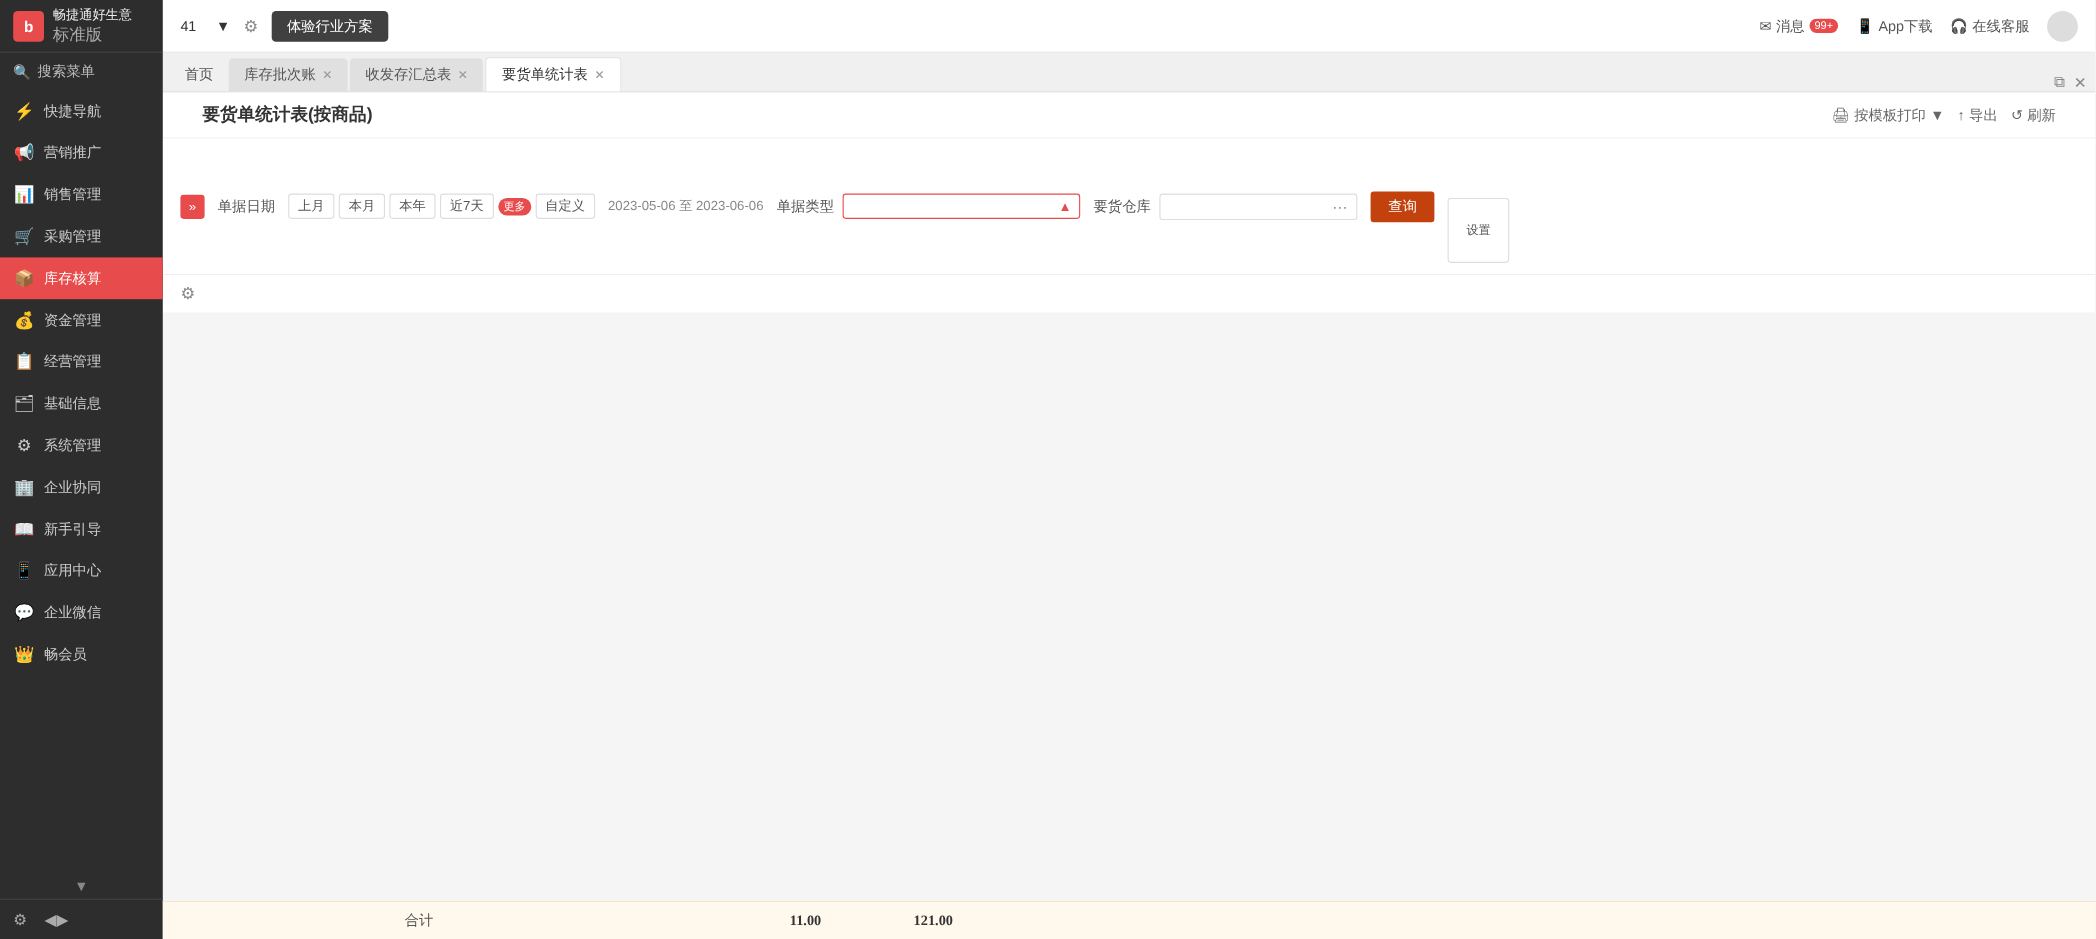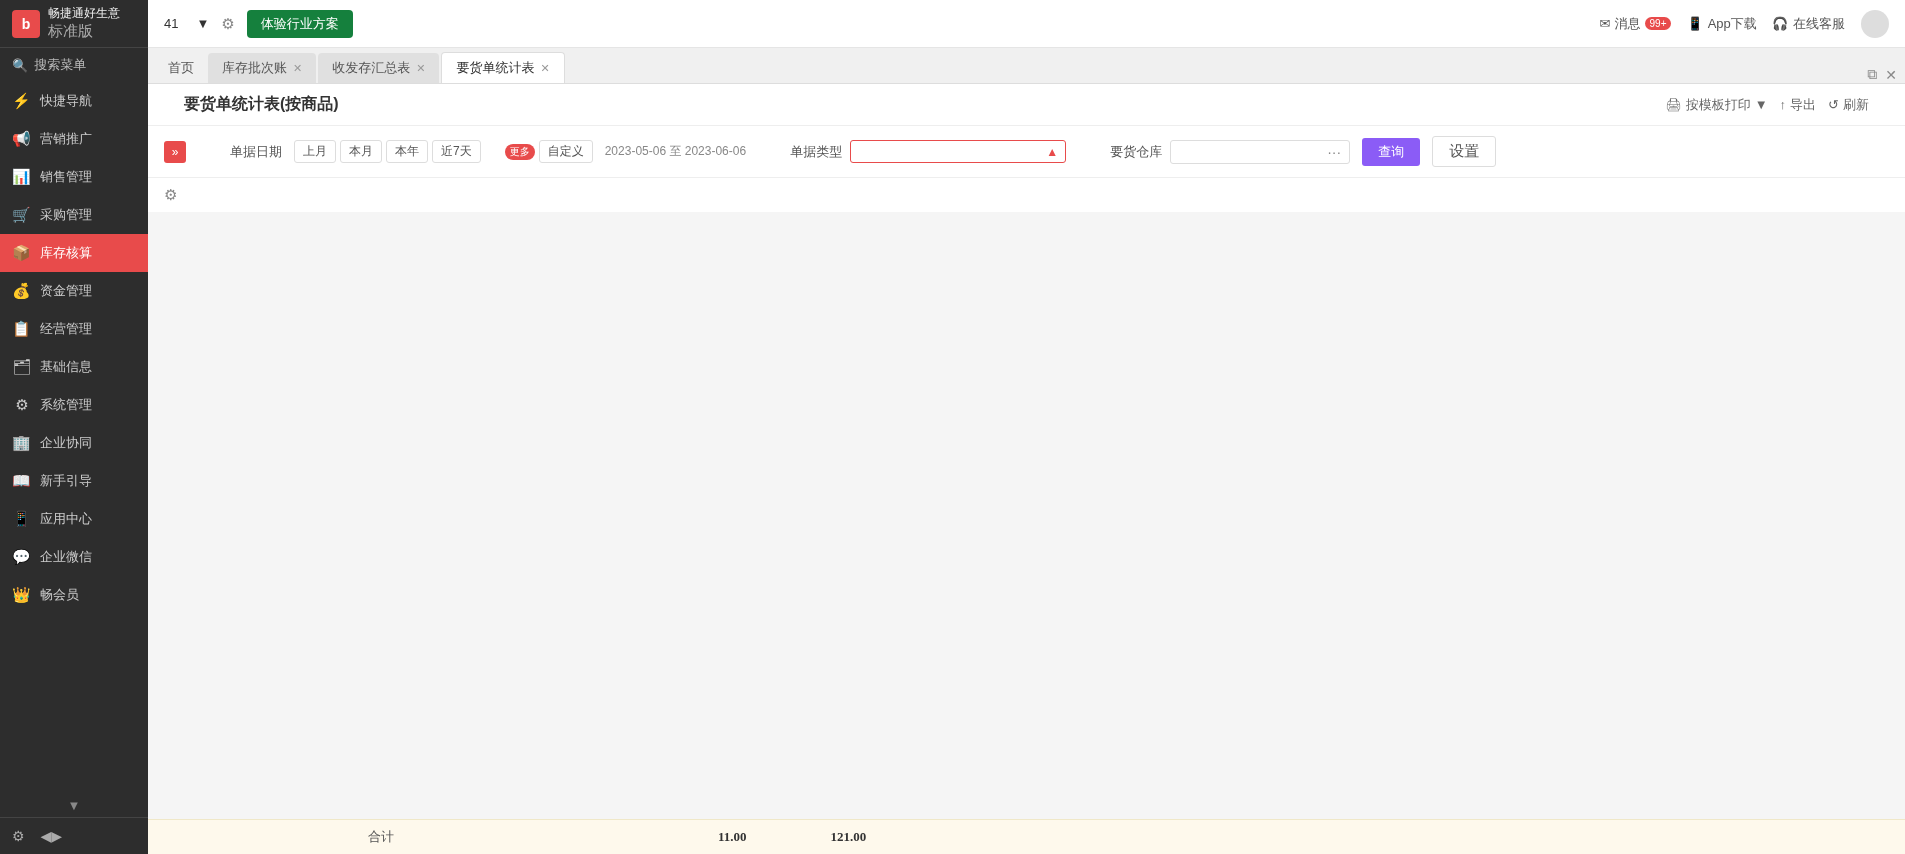--- a/index.html
+++ b/index.html
@@ -71,21 +71,21 @@
       height: 48px; background: #fff; border-bottom: 1px solid #e5e5e5;
       display: flex; align-items: center; padding: 0 16px; gap: 12px;
       flex-shrink: 0;
     }
     .header-company {
       display: flex; align-items: center; gap: 18px;
       font-size: 13px; color: #333;
     }
     .header-gear { color: #888; cursor: pointer; font-size: 15px; }
     .header-trial-btn {
-      background: #15803d; color: white; border: none; border-radius: 4px;
+      background: #404040; color: white; border: none; border-radius: 4px;
       padding: 5px 14px; cursor: pointer; font-size: 13px;
     }
     .header-right {
       margin-left: auto; display: flex; align-items: center; gap: 16px;
     }
     .header-right-item {
       display: flex; align-items: center; gap: 4px;
       color: #555; cursor: pointer; font-size: 13px;
     }
     .header-right-item .badge {
@@ -131,29 +131,29 @@
     .filter-bar {
       background: #fff; padding: 10px 16px;
       display: flex; align-items: center; gap: 12px;
       border-bottom: 1px solid #eee; flex-wrap: wrap; position: relative;
     }
     .filter-expand-btn {
       width: 22px; height: 22px; background: #e84b4b; color: white;
       border-radius: 3px; display: flex; align-items: center; justify-content: center;
       cursor: pointer; font-size: 12px;
     }
-    .filter-label { color: #555; font-size: 13px; margin-left: 32px; }
+    .filter-label { color: #555; font-size: 13px; }
     .filter-date-btns { display: flex; gap: 4px; align-items: center; }
     .filter-date-btn {
       padding: 2px 8px; border: 1px solid #ddd; background: #fff;
       border-radius: 3px; cursor: pointer; font-size: 12px; color: #555;
     }
     .filter-hot-badge {
       background: #e84b4b; color: white; border-radius: 10px;
-      padding: 1px 5px; font-size: 10px; margin-left: 20px;
+      padding: 1px 5px; font-size: 10px;
     }
     .filter-date-range { font-size: 12px; color: #888; }
     .filter-section { display: flex; align-items: center; gap: 8px; }
     .filter-select-container {
       position: relative; display: flex; align-items: center;
     }
     .filter-select {
       border: 1px solid #e84b4b; border-radius: 3px;
       padding: 3px 30px 3px 8px; font-size: 13px; color: #333;
       min-width: 200px; outline: none; background: #fff; cursor: pointer;
@@ -164,26 +164,26 @@
       pointer-events: none;
     }
     .filter-warehouse {
       display: flex; align-items: center; gap: 6px; min-width: 180px;
       border: 1px solid #ddd; border-radius: 3px; padding: 3px 8px;
       background: #fff;
     }
     .filter-warehouse-text { font-size: 13px; color: #555; flex: 1; }
     .filter-ellipsis { color: #888; cursor: pointer; font-size: 14px; }
     .query-btn {
-      background: #8b5cf6; color: white; border: none; border-radius: 3px;
+      background: #c2410c; color: white; border: none; border-radius: 3px;
       padding: 5px 16px; cursor: pointer; font-size: 13px;
     }
     .settings-btn {
       border: 1px solid #ddd; background: #fff; border-radius: 3px;
-      padding: 5px 16px; cursor: pointer; font-size: 15px; color: #555;
+      padding: 21px 16px; cursor: pointer; font-size: 11px; color: #555; margin-top: 44px;
     }
 
     
     .dropdown-overlay {
       position: absolute; top: 38px; left: 350px; z-index: 100;
       background: white; border: 1px solid #ddd; border-radius: 4px;
       box-shadow: 0 4px 12px rgba(0,0,0,0.15); min-width: 220px;
     }
     .dropdown-item {
       padding: 10px 16px; cursor: pointer; font-size: 13px; color: #333;

